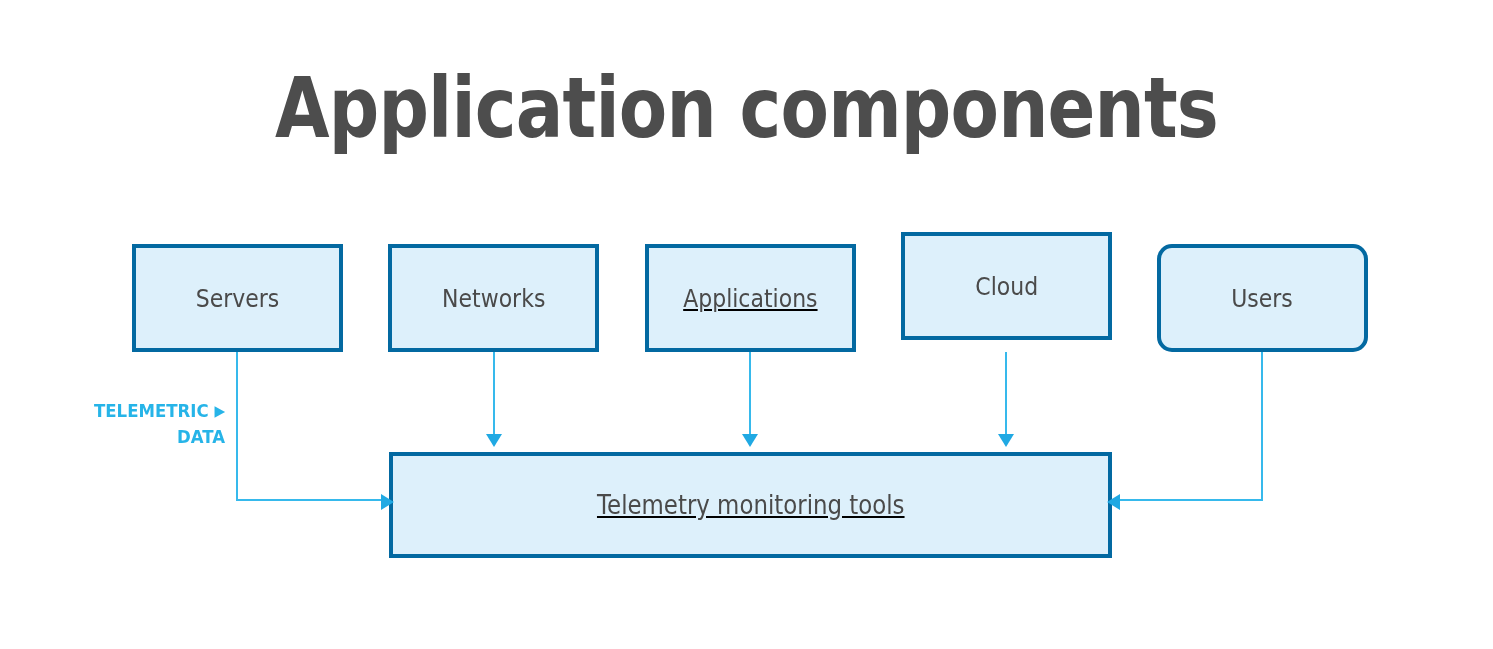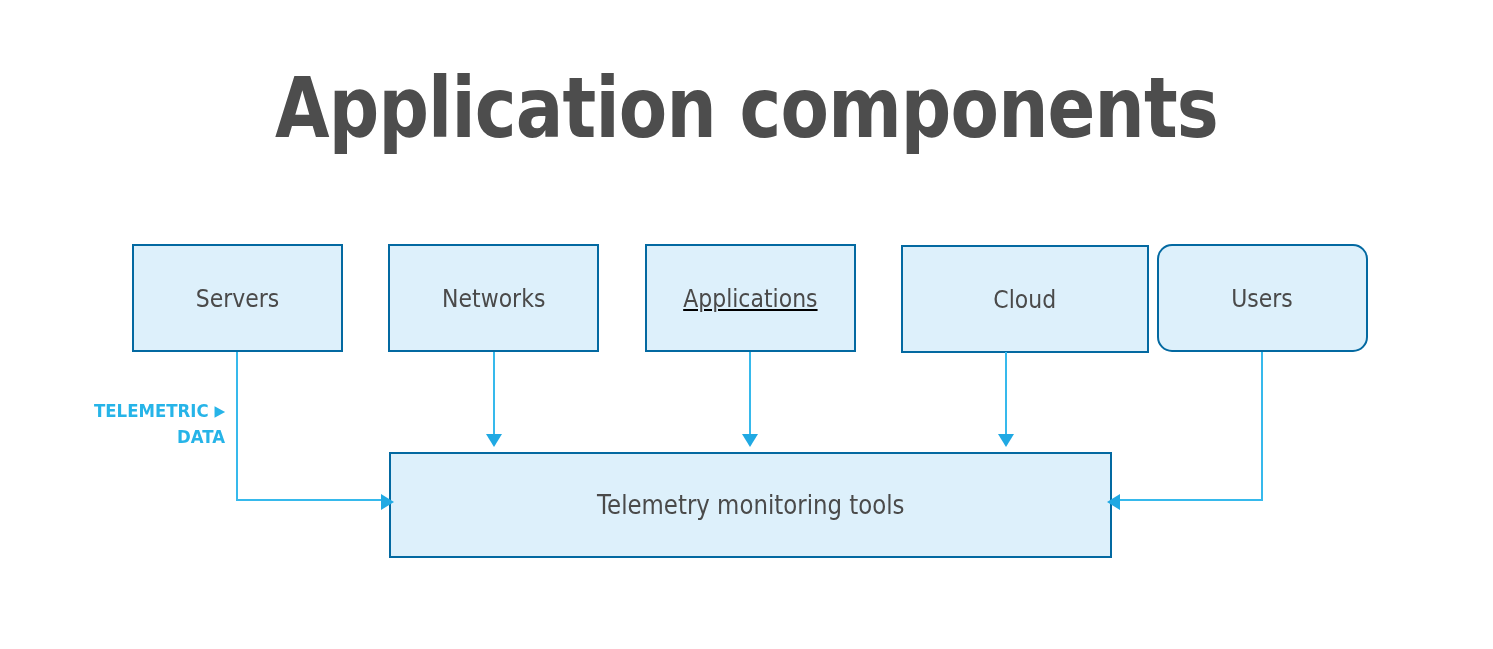--- a/index.html
+++ b/index.html
@@ -34,21 +34,21 @@
     transform: scaleX(0.84);
     transform-origin: 50% 50%;
     white-space: nowrap;
   }
 
   
   .node {
     position: absolute;
     box-sizing: border-box;
     background: #ddf0fb;
-    border: 2px solid #0369a1;
+    border: 4px solid #0369a1;
     display: flex;
     align-items: center;
     justify-content: center;
   }
   .node-label {
     font-family: "DejaVu Sans", sans-serif;
     font-size: 25px;
     font-weight: normal;
     color: #4a4a4a;
     transform: scaleX(0.88);
@@ -131,29 +131,29 @@
   </div>
 
   <div class="node" style="left:388px; top:244px; width:211px; height:108px;">
     <span class="node-label">Networks</span>
   </div>
 
   <div class="node" style="left:645px; top:244px; width:211px; height:108px;text-decoration:underline;">
     <span class="node-label">Applications</span>
   </div>
 
-  <div class="node" style="left:901px; top:245px; width:248px; height:108px;justify-content:center;">
+  <div class="node" style="left:901px; top:232px; width:211px; height:108px;justify-content:center;">
     <span class="node-label">Cloud</span>
   </div>
 
   <div class="node" style="left:1157px; top:244px; width:211px; height:108px;border-radius:15px;">
     <span class="node-label">Users</span>
   </div>
 
-  <div class="node wide" style="left:389px; top:452px; width:723px; height:106px;">
+  <div class="node wide" style="left:389px; top:452px; width:723px; height:106px;text-decoration:underline;">
     <span class="node-label">Telemetry monitoring tools</span>
   </div>
 
   <div class="vline" style="left:236px; top:352px; height:148px;"></div>
   <div class="hline" style="left:236px; top:499px; width:151px;"></div>
   <div class="arrow-right" style="left:381px; top:494px;"></div>
 
   <div class="vline" style="left:493px; top:352px; height:84px;"></div>
   <div class="arrow-down" style="left:486px; top:434px;"></div>
 

